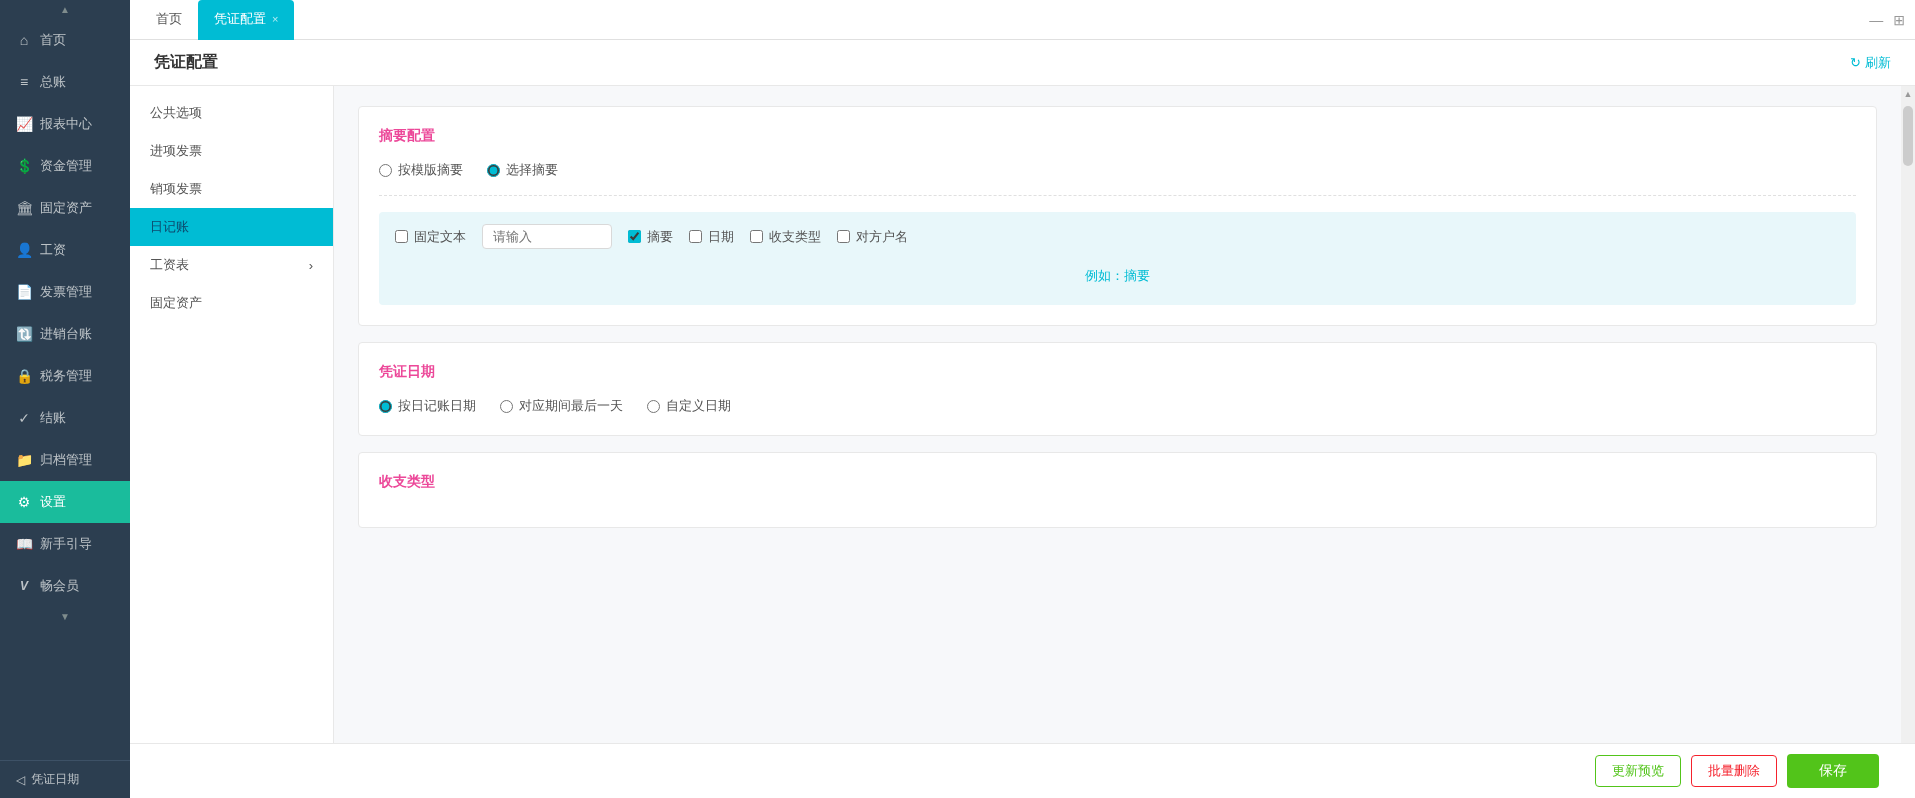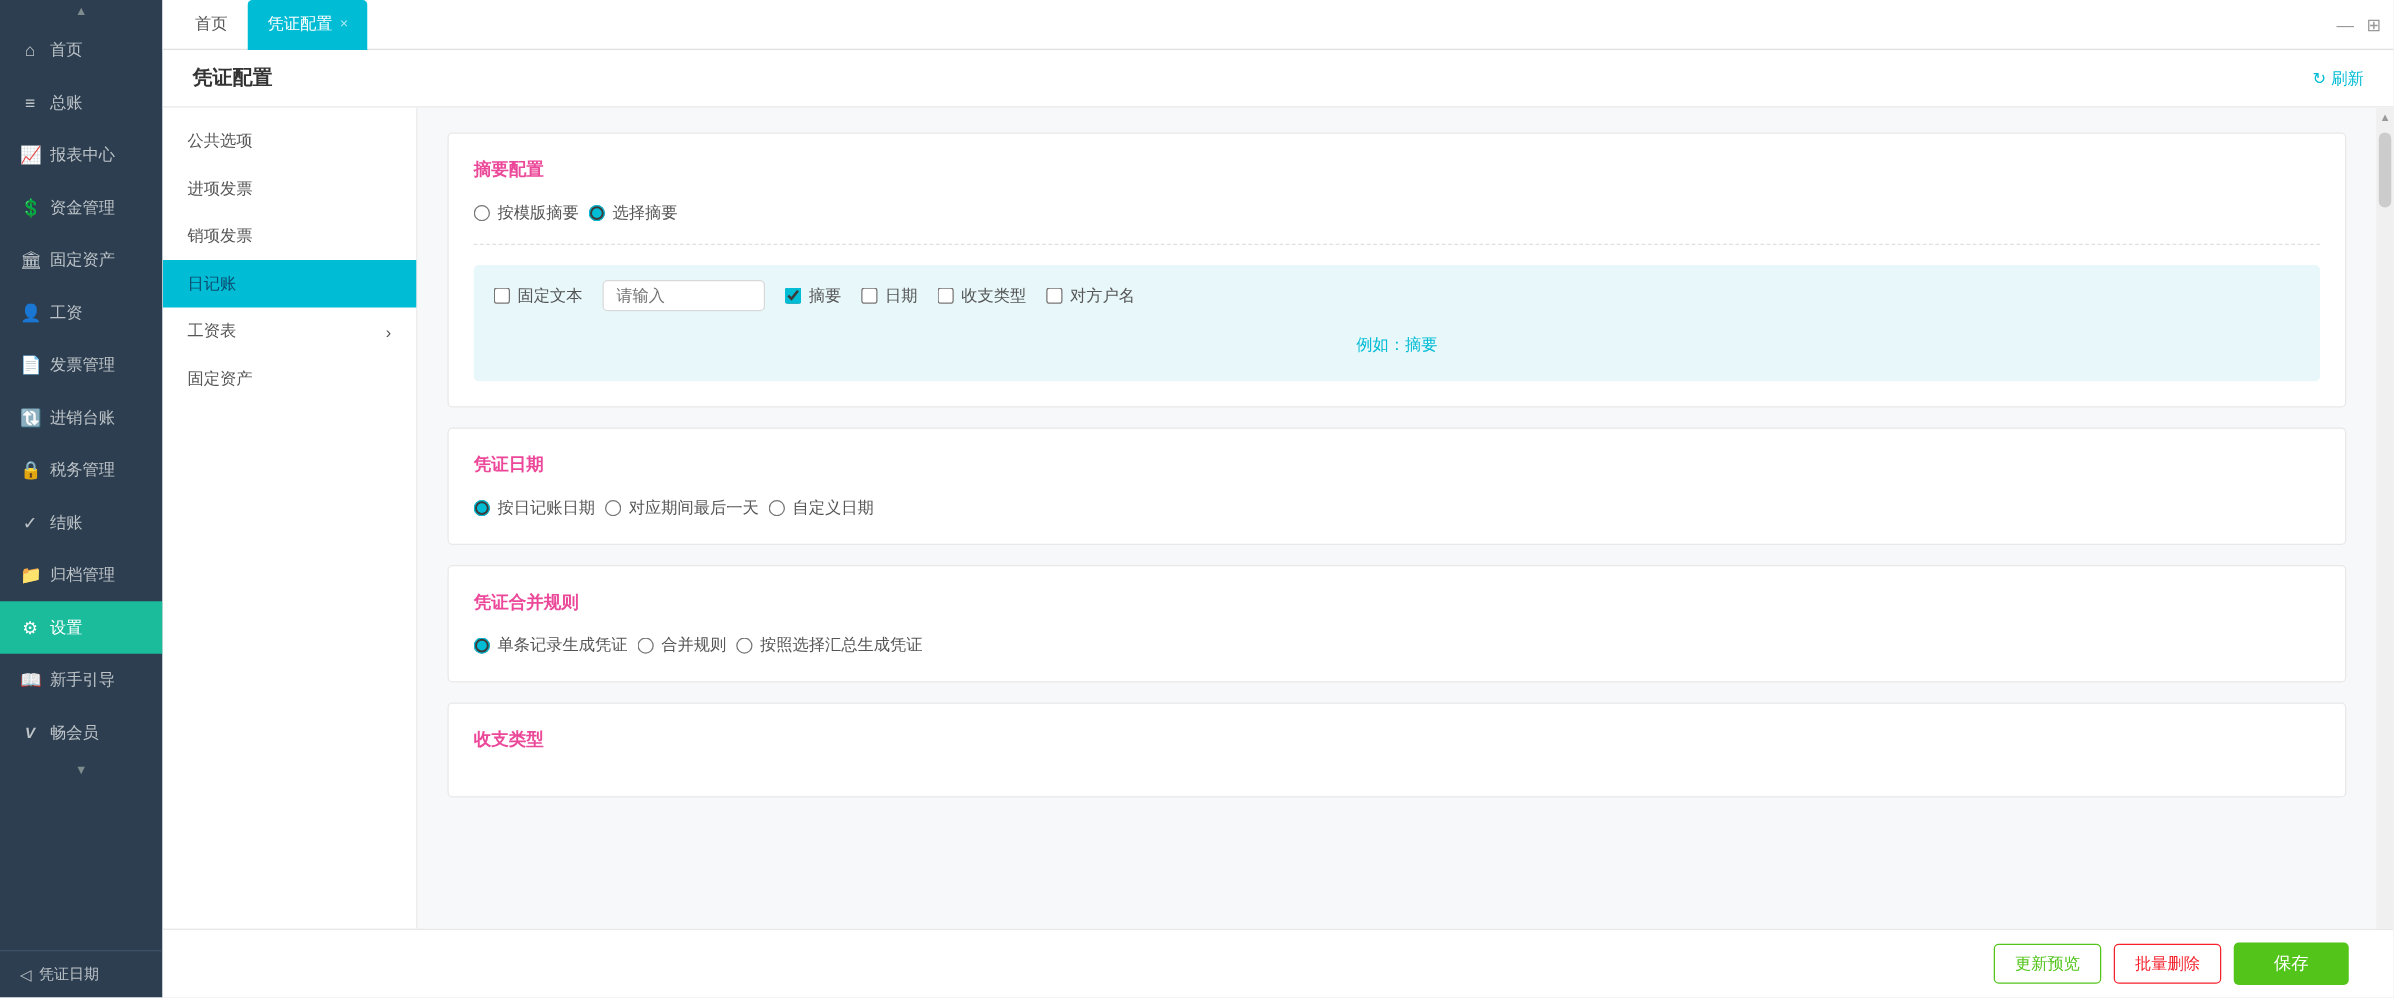--- a/index.html
+++ b/index.html
@@ -180,21 +180,21 @@
     .divider {
       border: none;
       border-top: 1px dashed #e0e0e0;
       margin: 16px 0;
     }
 
     
     .radio-group {
       display: flex;
       align-items: flex-start;
-      gap: 8px;
+      gap: 24px;
       flex-wrap: wrap;
     }
     .radio-label {
       display: flex;
       align-items: center;
       gap: 6px;
       cursor: pointer;
       color: #555;
       font-size: 13px;
     }
@@ -495,37 +495,20 @@
               <input type="radio" name="voucher_date" style="">
               <span>对应期间最后一天</span>
             </label>
             <label class="radio-label">
               <input type="radio" name="voucher_date" style="">
               <span>自定义日期</span>
             </label>
           </div>
         </div>
 
-        <div class="section">
-          <div class="section-title">凭证合并规则</div>
-          <div class="radio-group">
-            <label class="radio-label">
-              <input type="radio" name="merge_rules" checked="" style="">
-              <span>单条记录生成凭证</span>
-            </label>
-            <label class="radio-label">
-              <input type="radio" name="merge_rules" style="">
-              <span>合并规则</span>
-            </label>
-            <label class="radio-label">
-              <input type="radio" name="merge_rules" style="">
-              <span>按照选择汇总生成凭证</span>
-            </label>
-          </div>
-        </div>
 
         <div class="section 收支类型-section">
           <div class="section-title">收支类型</div>
         </div>
 
       </div>
 
       <div class="scrollbar-track">
         <div class="scrollbar-arrow">▲</div>
         <div class="scrollbar-thumb"></div>

